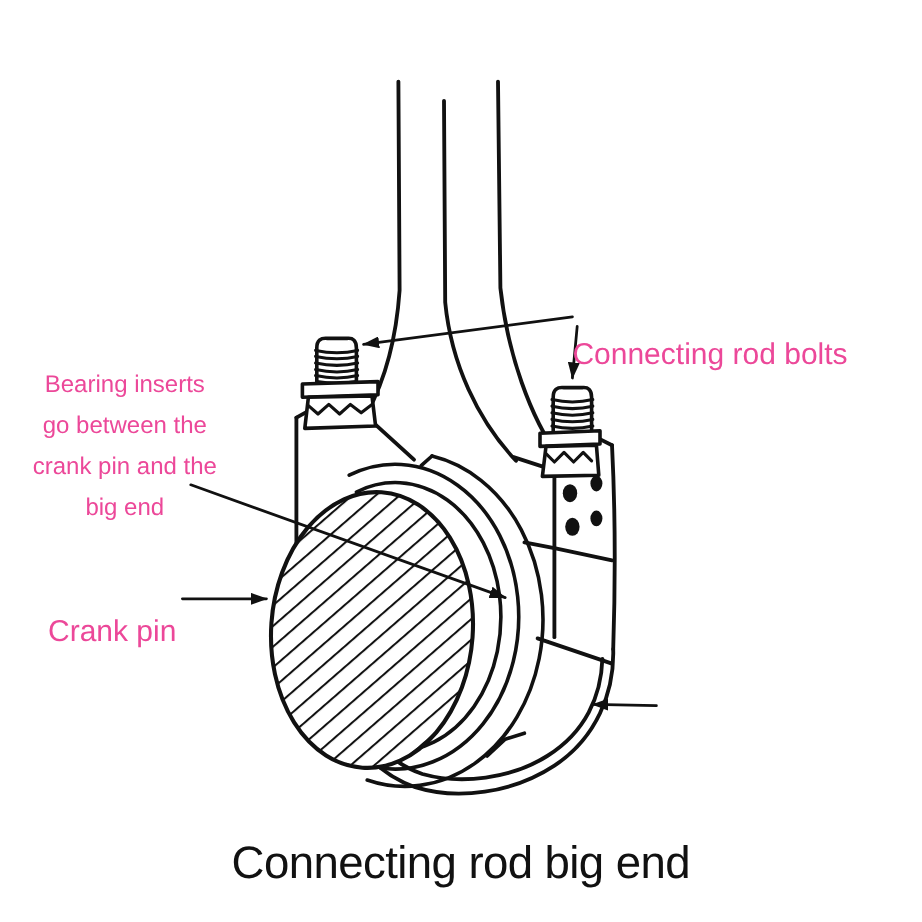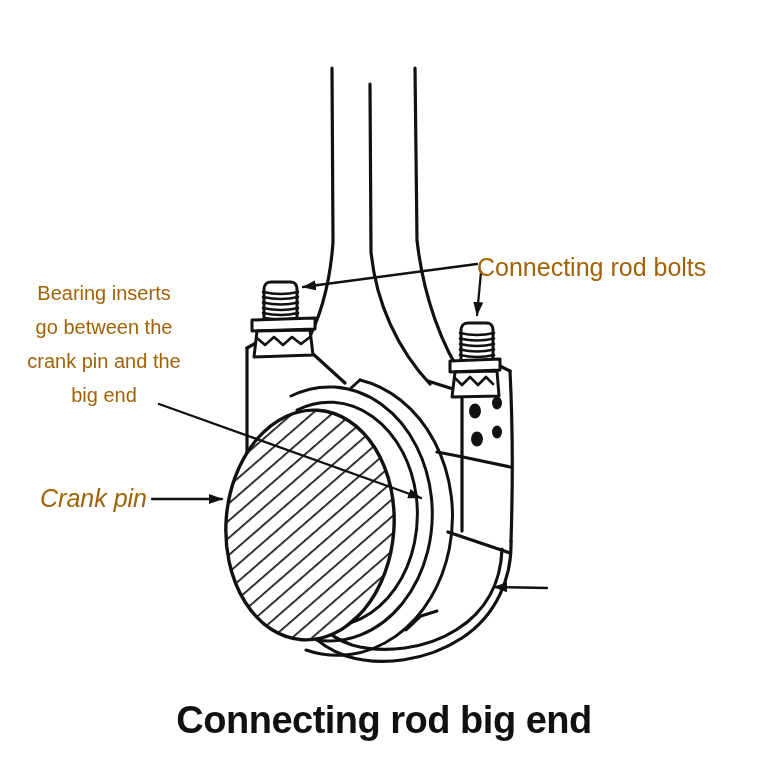--- a/index.html
+++ b/index.html
@@ -1,31 +1,31 @@
 <!DOCTYPE html>
 <html><head>
 <meta charset="utf-8">
 <style>
   html,body { margin:0; padding:0; background:#ffffff; }
   .stage {
     position:relative; width:768px; height:768px; background:#ffffff;
     font-family:"Liberation Sans", sans-serif; color:#1a1a1a; overflow:hidden;
   }
   .stage svg { position:absolute; left:0; top:0; }
-  .label { position:absolute; color:#a16207; }
+  .label { position:absolute; color:#ec4899;margin-top:28px; }
   .lbl-inserts {
     left:0; top:276px; width:208px; text-align:center;
     font-size:20px; line-height:34px; white-space:pre-line;
   }
-  .lbl-crank  { left:40px;  top:484px; font-size:25px;font-style:italic; }
+  .lbl-crank  { left:40px;  top:484px; font-size:25px; }
   .lbl-bolts  { left:477px; top:253px; font-size:25px; }
   .lbl-cap    { left:549px; top:574px; font-size:28px; }
   .fig-title  {
     position:absolute; left:0; right:0; top:699px; text-align:center;
-    font-size:38px; font-weight:bold; letter-spacing:-0.5px; color:#111111;
+    font-size:38px; font-weight:normal; letter-spacing:-0.5px; color:#111111;
   }
 </style>
 </head>
 <body>
 
 <div class="stage">
 
   <svg width="768" height="768" viewBox="0 0 768 768" aria-hidden="true">
     <defs>
       <pattern id="hatch" width="13" height="13" patternUnits="userSpaceOnUse" patternTransform="rotate(45)">

